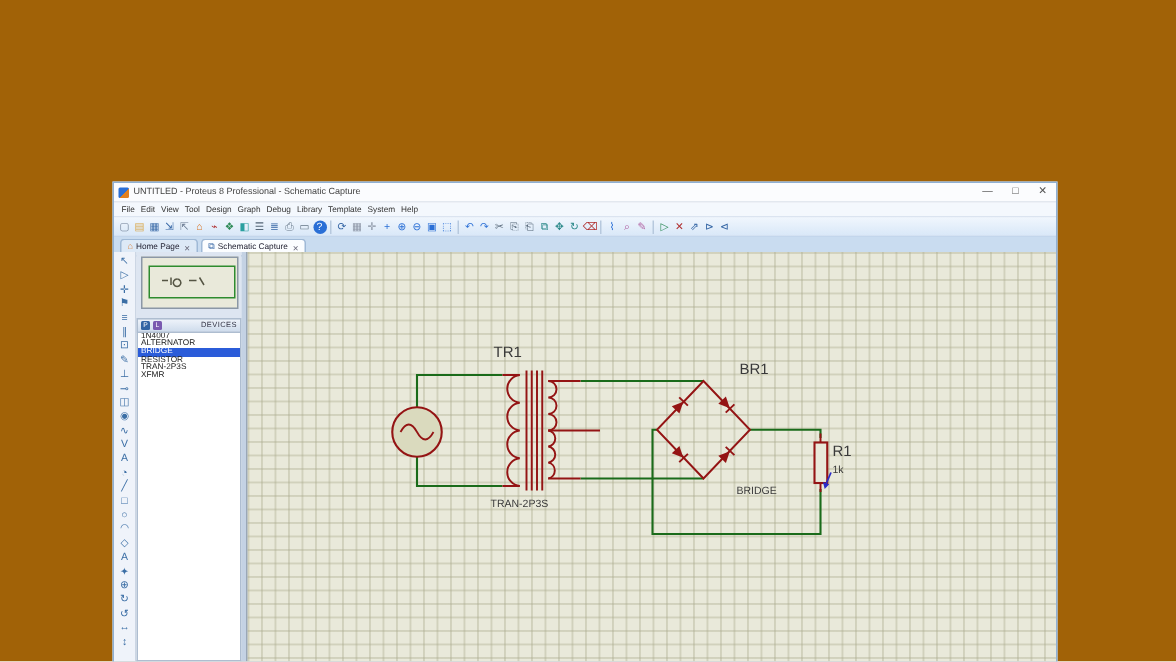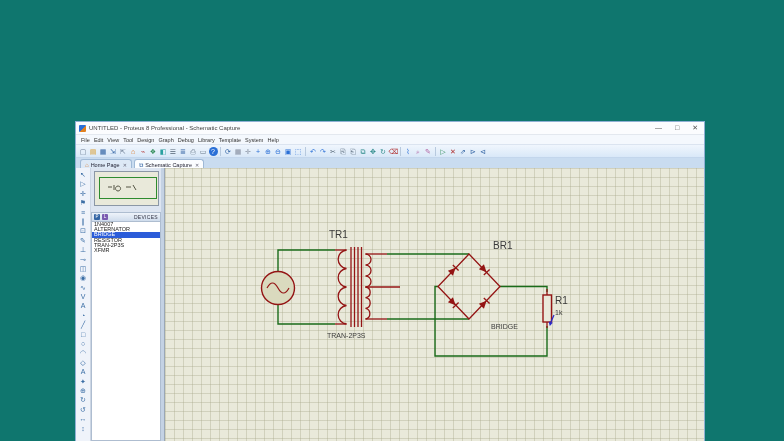--- a/index.html
+++ b/index.html
@@ -1,17 +1,17 @@
 <!DOCTYPE html>
 <html><head>
 <meta charset="utf-8">
 <style>
   html,body{margin:0;padding:0;background:#ffffff;width:784px;height:441px;overflow:hidden;
     font-family:"Liberation Sans", sans-serif;}
-  .page{position:relative;width:784px;height:441px;background:#0f766e;}
+  .page{position:relative;width:784px;height:441px;background:#a16207;}
   .app-window{position:absolute;left:75px;top:121px;width:630px;height:321px;
     background:#f2f6fb;border:1px solid #8fb0d4;box-sizing:border-box;overflow:hidden;}
 
   
   .titlebar{position:relative;height:12px;background:#fbfcfe;border-bottom:1px solid #e3e8ef;
     display:flex;align-items:center;}
   .app-icon{width:7px;height:7px;margin:0 3px 0 3px;background:linear-gradient(135deg,#2a6fd6 55%,#e08020 55%);
     border-radius:1px;flex:0 0 auto;}
   .title-text{font-size:6px;color:#444;white-space:nowrap;}
   .win-controls{position:absolute;right:6px;top:0;height:12px;display:flex;gap:13px;align-items:center;}

